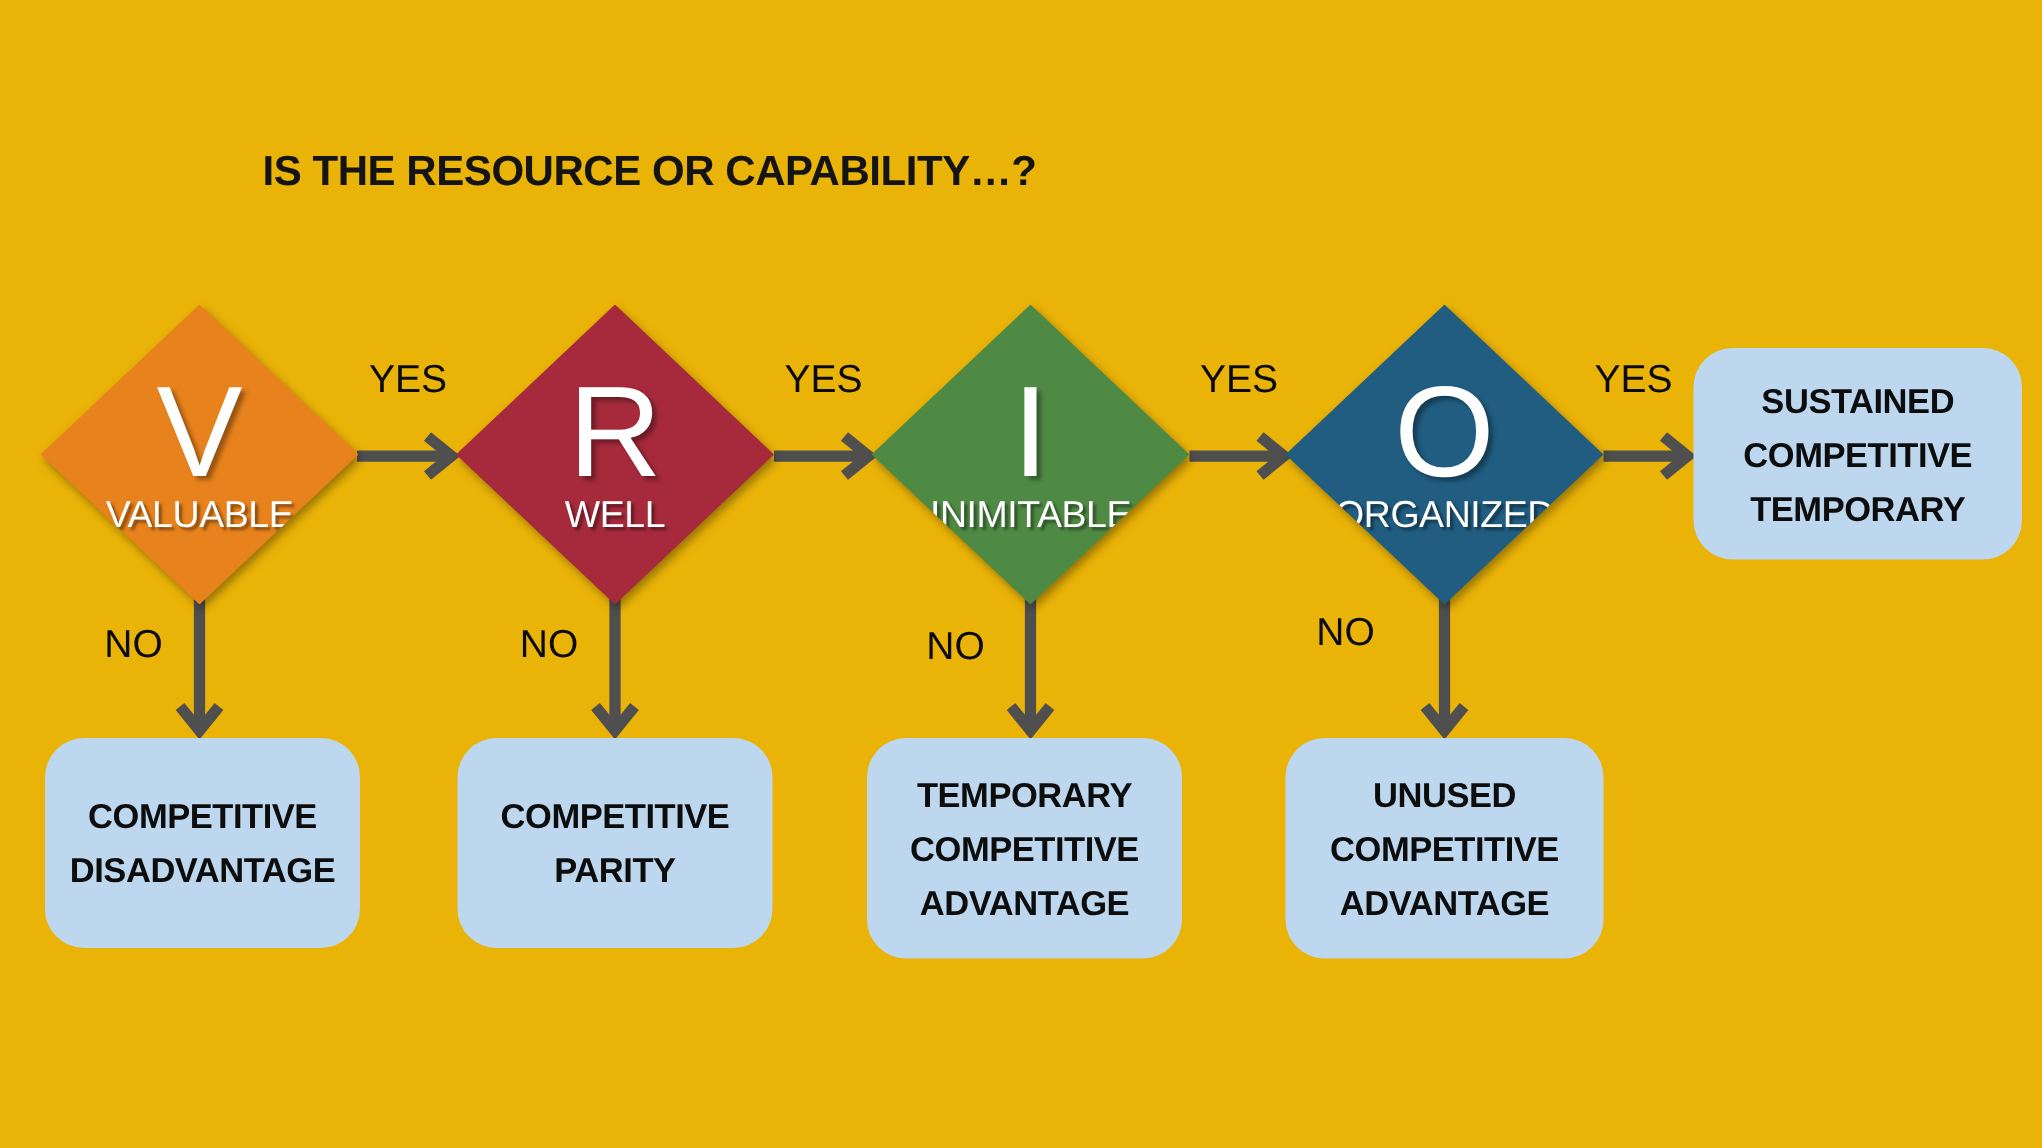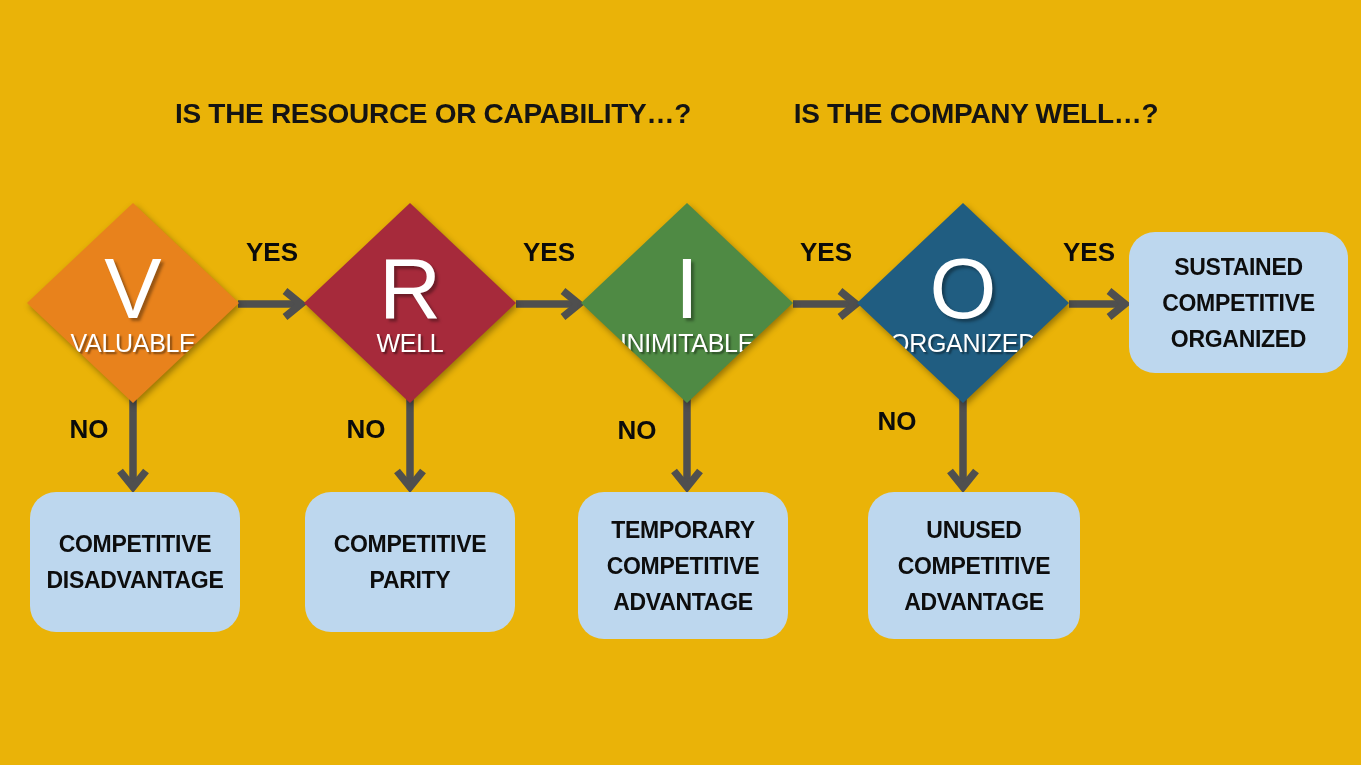--- a/index.html
+++ b/index.html
@@ -47,21 +47,21 @@
     font-weight: normal;
     line-height: 1.1;
     margin-top: 2px;
     text-shadow: 2px 2px 2px rgba(0,0,0,0.45);
     letter-spacing: -0.3px;
   }
   .yn {
     position: absolute;
     transform: translateX(-50%);
     font-size: 26px;
-    font-weight: bold;
+    font-weight: normal;
     color: #0b0b0b;
     text-align: center;
   }
   .outcome {
     position: absolute;
     background: var(--outcome-box, #BDD7EE);
     border-radius: 26px;
     display: flex;
     align-items: center;
     justify-content: center;
@@ -80,21 +80,20 @@
   }
   .shaft { stroke: var(--arrow, #4F4F4F); stroke-width: 7.5; }
   .head  { stroke: var(--arrow, #4F4F4F); stroke-width: 7.5; fill: none; }
 </style>
 </head>
 <body>
 
 <div class="canvas">
 
   <div class="question" style="left:433px; top:98px;">IS THE RESOURCE OR CAPABILITY…?</div>
-  <div class="question" style="left:976px; top:98px;">IS THE COMPANY WELL…?</div>
 
   <svg class="arrows" width="1361" height="765">
 
     <g>
       <line class="shaft" x1="238" y1="304" x2="299" y2="304"></line>
       <polyline class="head" points="285,291 301,304 285,317"></polyline>
     </g>
     <g>
       <line class="shaft" x1="516" y1="304" x2="577" y2="304"></line>
       <polyline class="head" points="563,291 579,304 563,317"></polyline>
@@ -161,20 +160,20 @@
   <div class="yn" style="left:637px; top:415px;">NO</div>
   <div class="yn" style="left:897px; top:406px;">NO</div>
 
   <div class="outcome" style="left:30px;  top:492px; width:210px; height:140px;">COMPETITIVE
 DISADVANTAGE</div>
   <div class="outcome" style="left:305px; top:492px; width:210px; height:140px;">COMPETITIVE
 PARITY</div>
   <div class="outcome" style="left:578px; top:492px; width:210px; height:147px;">TEMPORARY
 COMPETITIVE
 ADVANTAGE</div>
-  <div class="outcome" style="left:857px; top:492px; width:212px; height:147px;margin-left:11px;">UNUSED
+  <div class="outcome" style="left:857px; top:492px; width:212px; height:147px;">UNUSED
 COMPETITIVE
 ADVANTAGE</div>
   <div class="outcome" style="left:1129px; top:232px; width:219px; height:141px;">SUSTAINED
 COMPETITIVE
-ORGANIZED</div>
+TEMPORARY</div>
 
 </div>
 
 </body></html>

